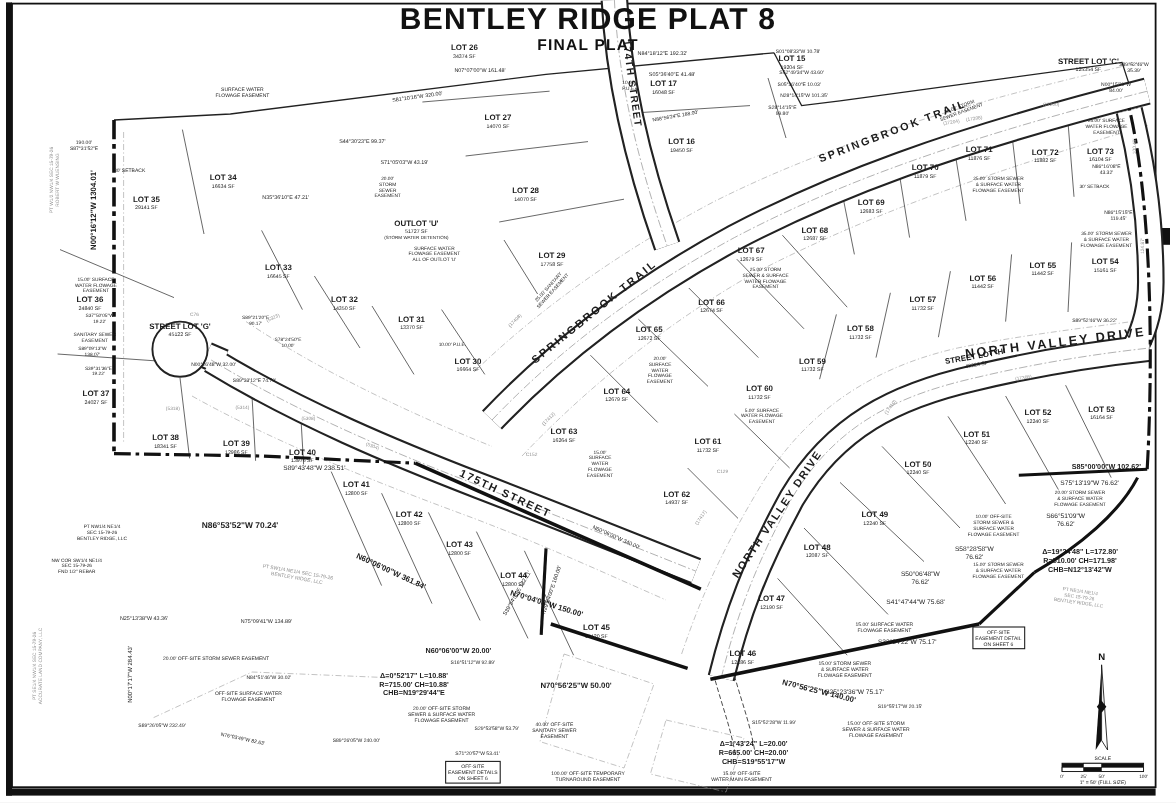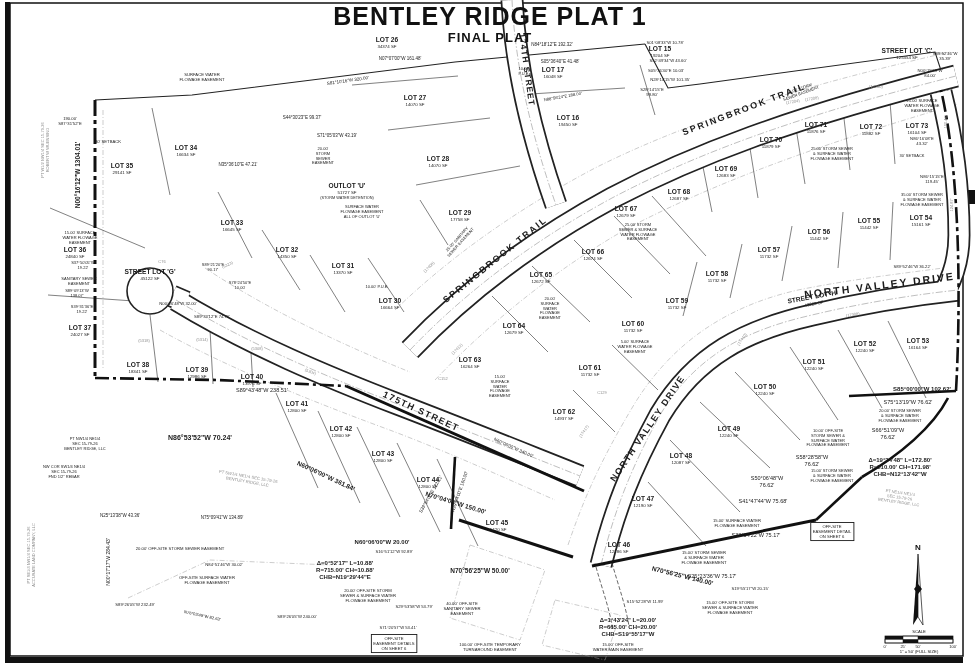--- a/index.html
+++ b/index.html
@@ -339,16 +339,16 @@
           <text x="885" y="648" text-anchor="middle" font-size="4" fill="#1b1b1b"><tspan x="885" dy="0">0'</tspan></text>
           <text x="903" y="648" text-anchor="middle" font-size="4" fill="#1b1b1b"><tspan x="903" dy="0">25'</tspan></text>
           <text x="918" y="648" text-anchor="middle" font-size="4" fill="#1b1b1b"><tspan x="918" dy="0">50'</tspan></text>
           <text x="953" y="648" text-anchor="middle" font-size="4" fill="#1b1b1b"><tspan x="953" dy="0">100'</tspan></text>
         </g>
       <text x="919" y="653" text-anchor="middle" font-size="4.2" fill="#111">1" = 50' (FULL SIZE)</text>
     </g>
   </svg>
 
   <div class="hdr">
-    <div class="t">BENTLEY RIDGE PLAT 1</div>
+    <div class="t">BENTLEY RIDGE PLAT 8</div>
     <div class="s">FINAL PLAT</div>
   </div>
 </div>
 
 </body></html>

